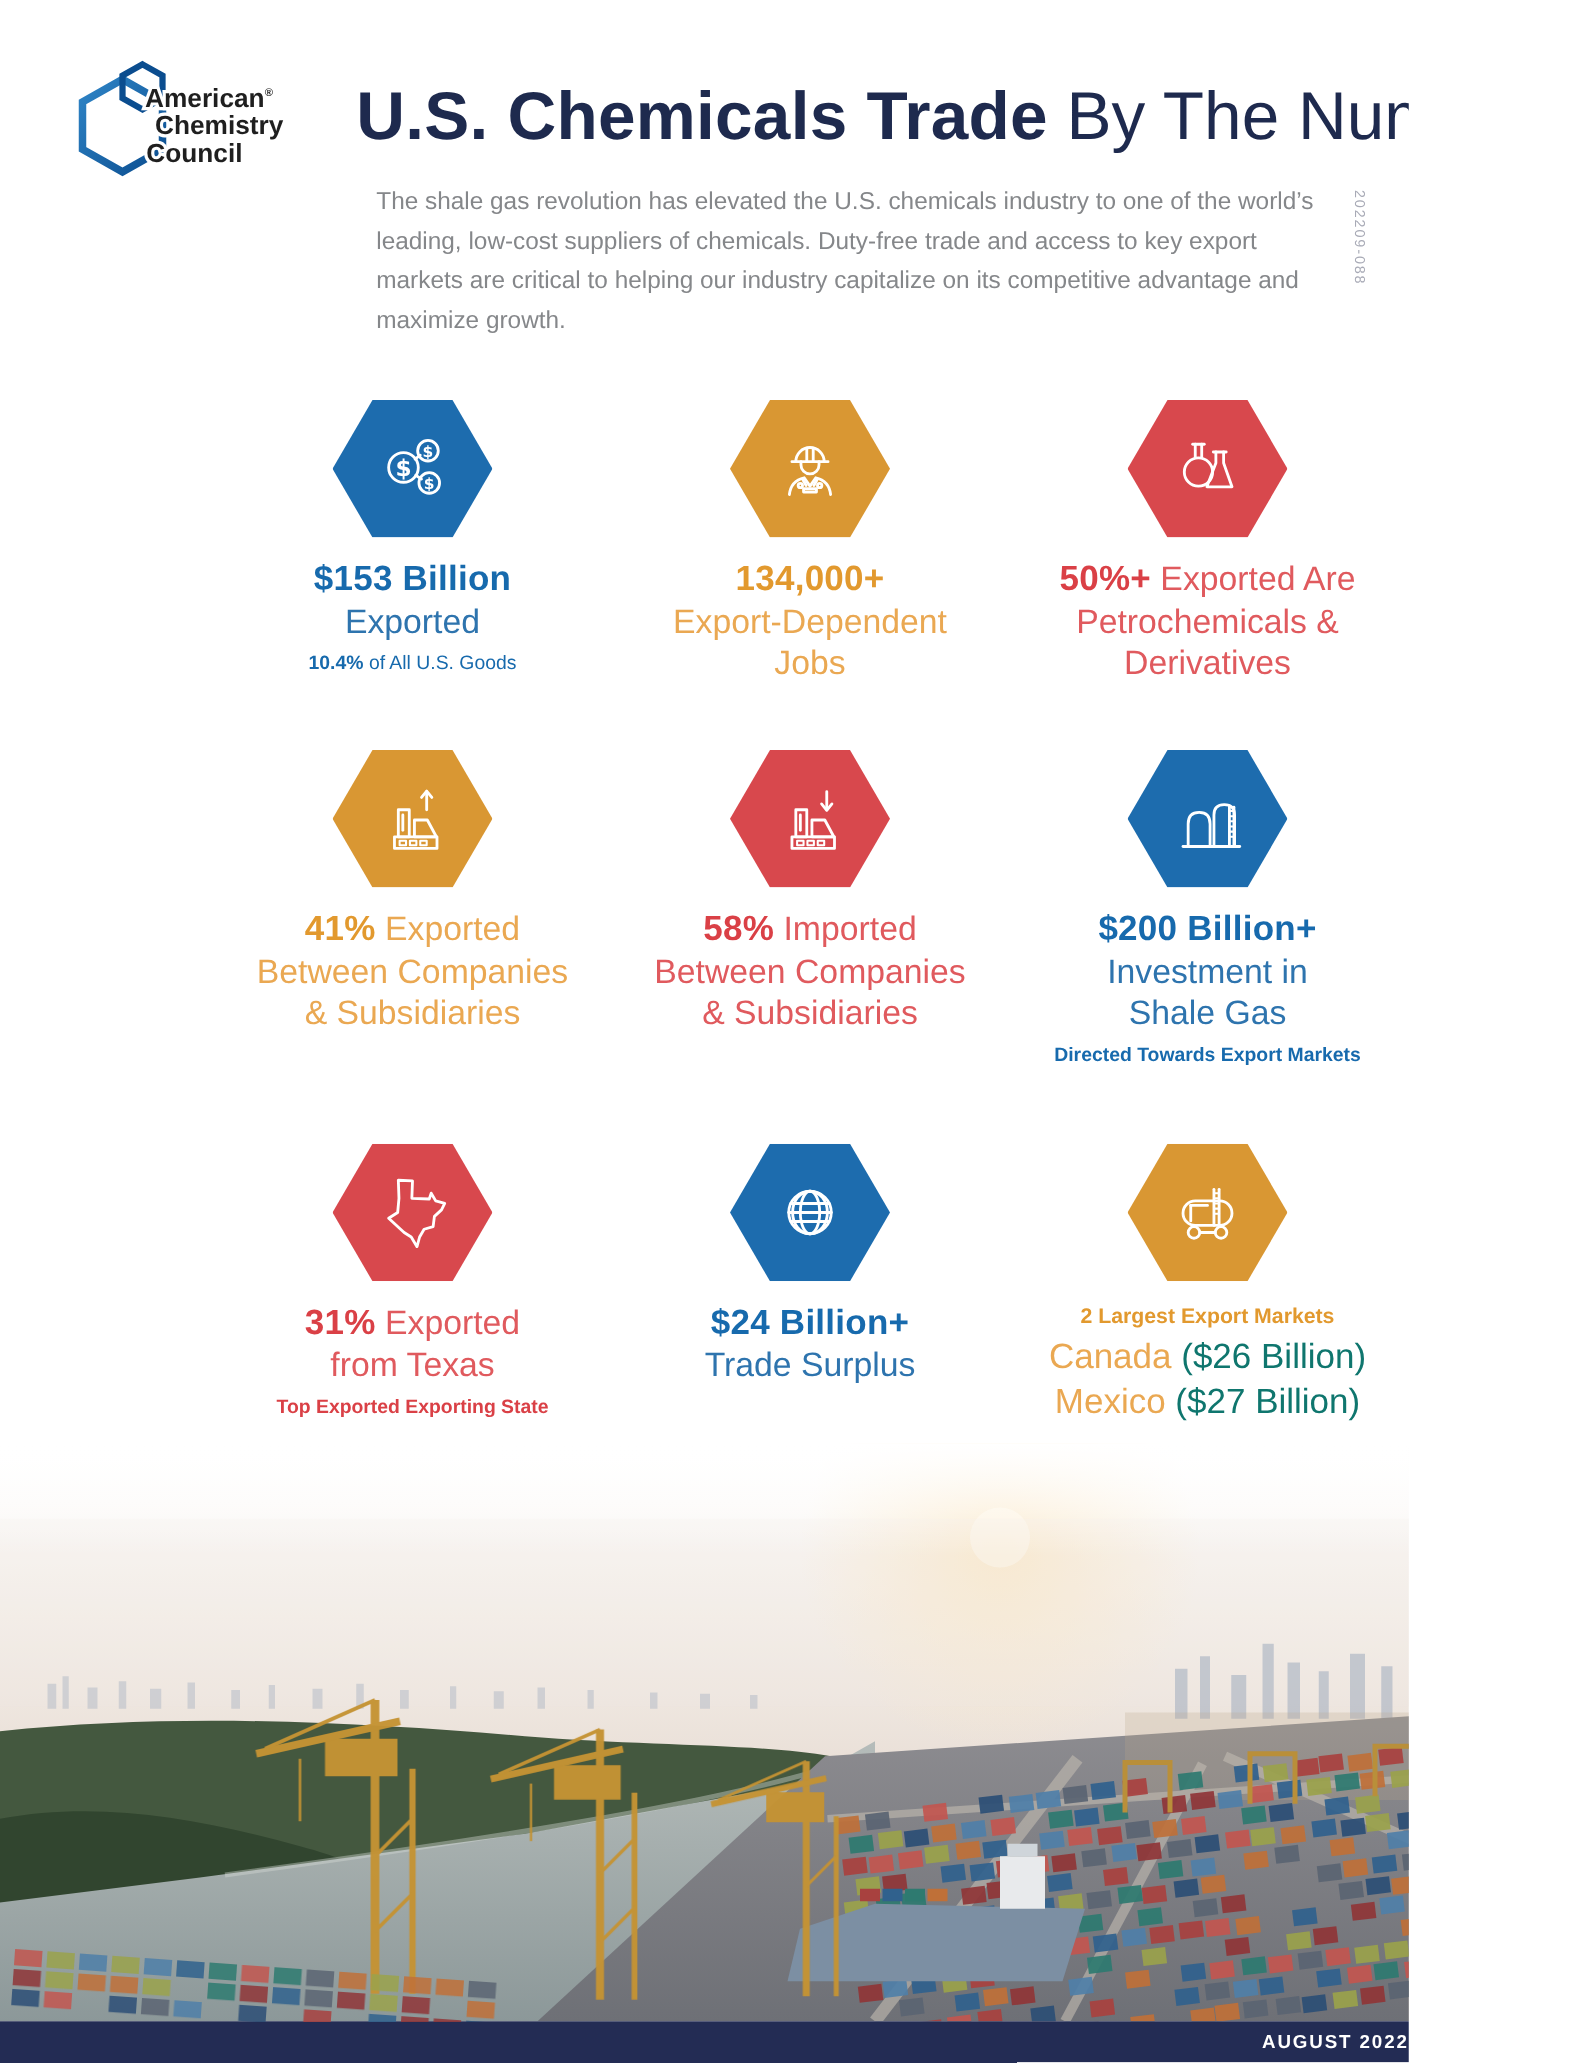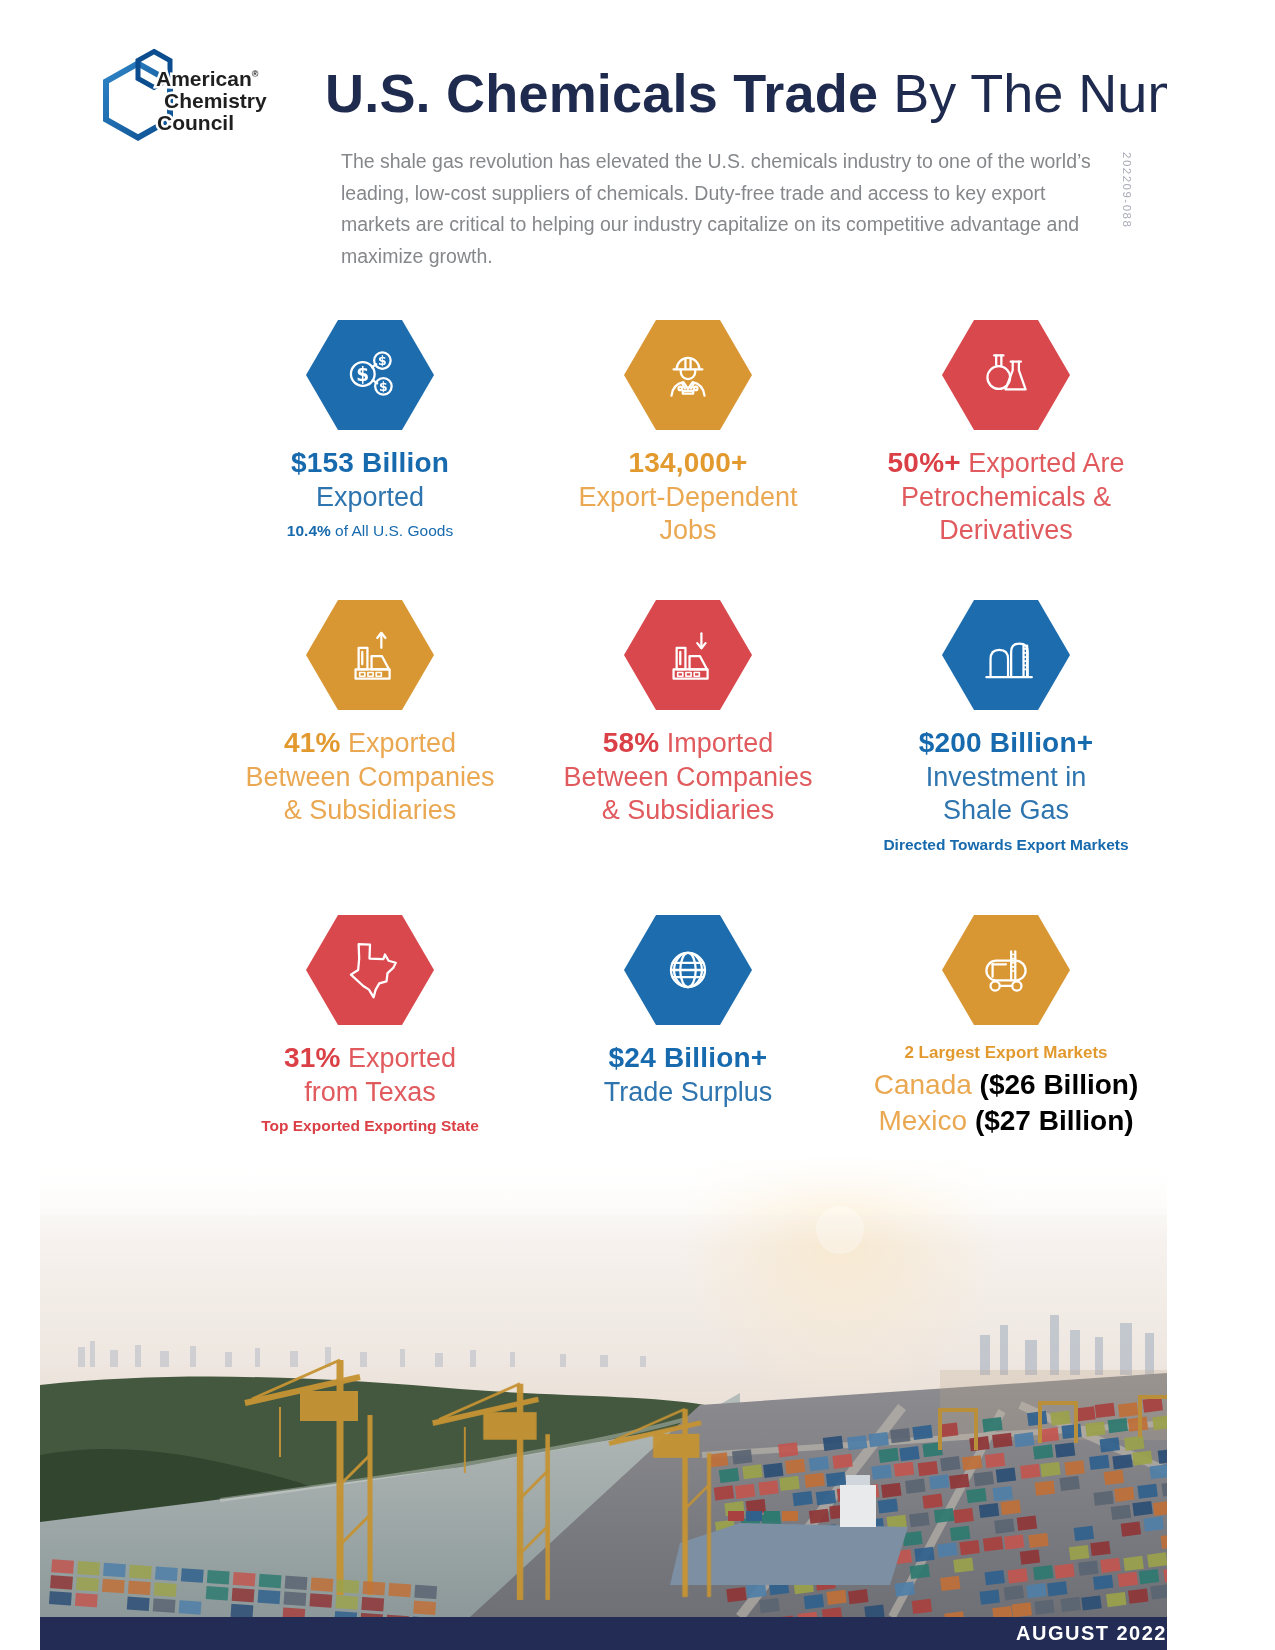--- a/index.html
+++ b/index.html
@@ -1,17 +1,17 @@
 <!DOCTYPE html>
 <html><head>
 <meta charset="utf-8">
 <style>
   html,body{margin:0;padding:0;background:#fff;}
   .page{position:relative;width:1127px;height:1650px;background:#fff;overflow:hidden;
-        font-family:"Liberation Sans",sans-serif;margin-left:40px;}
+        font-family:"Liberation Sans",sans-serif;}
   
   .logo{position:absolute;left:58px;top:38px;width:195px;height:108px;}
   .lg-t{font-family:"Liberation Sans",sans-serif;font-weight:bold;font-size:21px;fill:#1f1f1f;
         paint-order:stroke;stroke:#ffffff;stroke-width:5px;}
   .title{position:absolute;left:285px;top:62px;font-size:54px;color:#1e2a4e;white-space:nowrap;}
   .title .tb{font-weight:800;letter-spacing:.2px;}
   .title .tl{font-weight:400;}
   .intro{position:absolute;left:301px;top:146px;width:765px;font-size:19.5px;line-height:1.62;
          color:#85878a;}
   .doc-code{position:absolute;top:152px;right:34px;writing-mode:vertical-rl;font-size:11.5px;
@@ -34,25 +34,25 @@
   .ic-txt{fill:#fff;font-family:"DejaVu Sans",sans-serif;font-weight:bold;text-anchor:middle;}
   .line{font-size:27px;line-height:1.24;}
   .v{font-size:28px;font-weight:800;letter-spacing:.2px;}
   .cap{font-size:15.5px;font-weight:700;margin-top:8px;}
   .cap .r{font-weight:400;}
   .t-blue .line{color:#2e74ae;} .t-blue .v{color:#176aad;} .t-blue .cap{color:#176aad;}
   .t-orange .line{color:#eaa852;} .t-orange .v{color:#e2992e;}
   .t-red .line{color:#e05a5e;} .t-red .v{color:#da4046;} .t-red .cap{color:#da4046;}
   .mcap{font-size:17px;font-weight:700;color:#e2992e;margin-top:2px;margin-bottom:4px;}
   .mrow{font-size:28px;color:#eaa852;line-height:1.3;}
-  .mrow .mv{font-weight:700;color:#000000;}
+  .mrow .mv{font-weight:400;color:#0f766e;}
   
   .photo{position:absolute;left:0;top:1155px;width:1275px;height:462px;display:block;}
   .footer{position:absolute;left:0;bottom:0;width:1275px;height:33px;background:#232c54;
-          color:#fff;font-size:20px;font-weight:700;letter-spacing:1.5px;line-height:33px;
+          color:#fff;font-size:15px;font-weight:700;letter-spacing:1.5px;line-height:33px;
           text-align:right;box-sizing:border-box;padding-right:148px;}
 </style>
 </head>
 <body>
 
 <div class="page">
 
   <svg class="logo" viewBox="0 0 195 105">
     <defs>
       <linearGradient id="lg" x1="0" y1="0" x2="1" y2="1">

